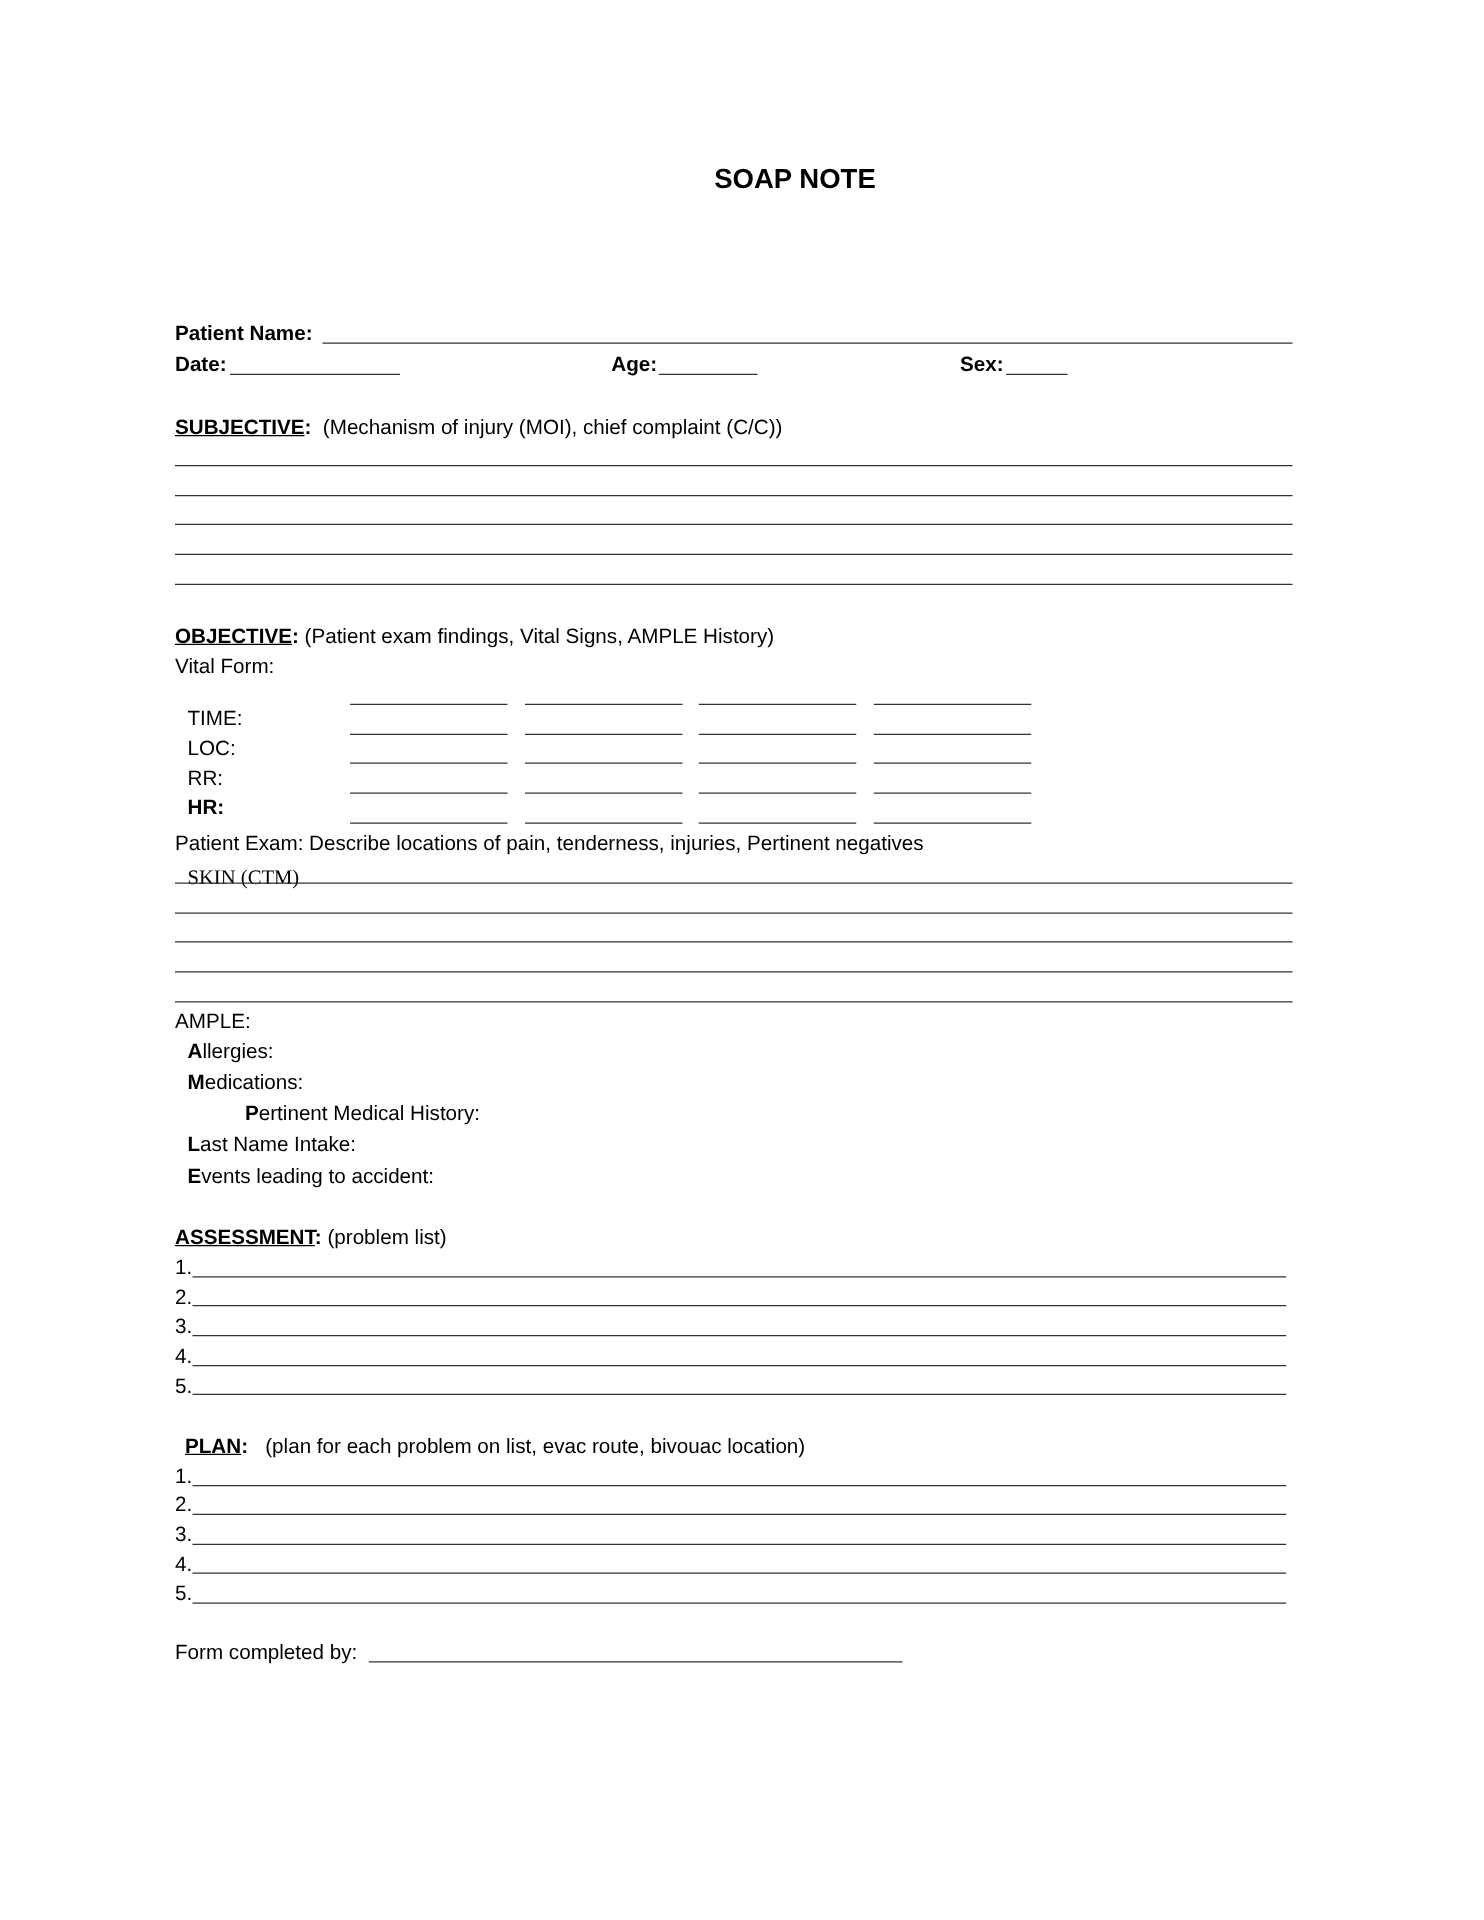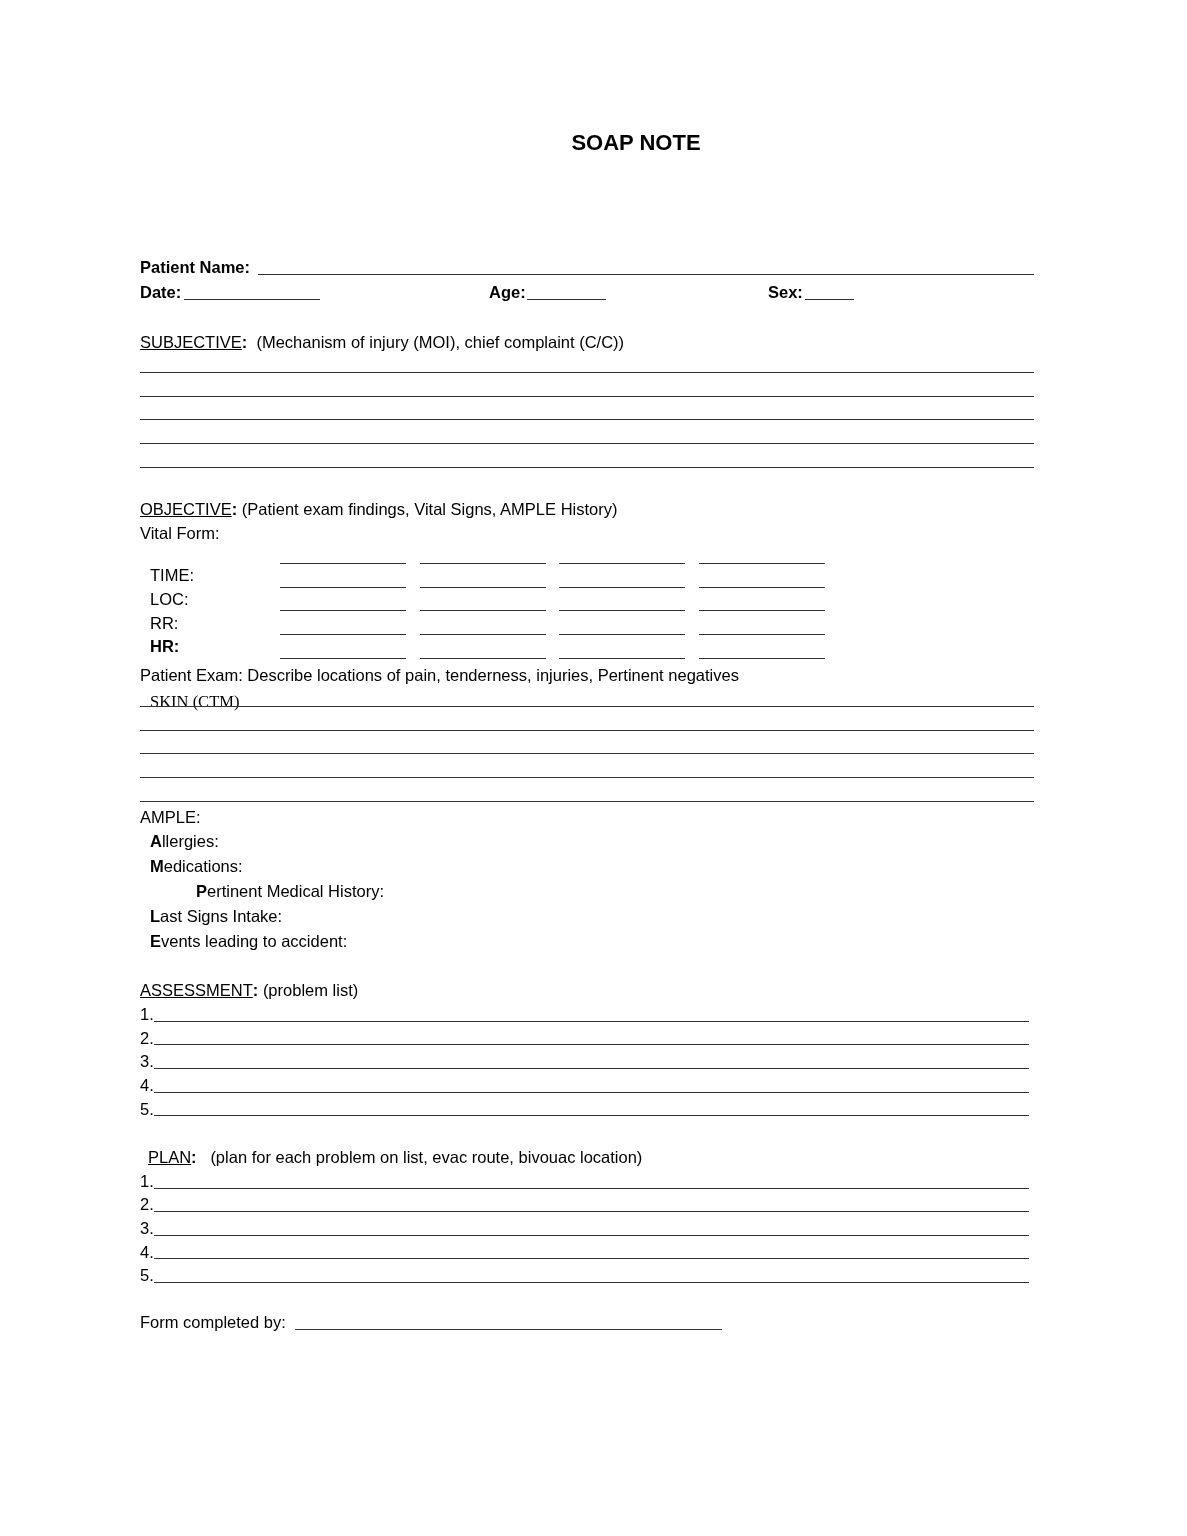--- a/index.html
+++ b/index.html
@@ -7,21 +7,21 @@
     width: 1187px; height: 1536px; position: relative; overflow: hidden;
     font-family: "Liberation Sans", sans-serif; color: #000;
   }
   .abs { position: absolute; }
   .title {
     left: 0; width: 1272px; top: 130px; text-align: center;
     font-size: 22px; font-weight: bold;
   }
   .txt { font-size: 16.5px; line-height: 20px; white-space: nowrap; }
   .bold { font-weight: bold; }
-  .hdr { font-weight: normal; text-decoration: underline; }
+  .hdr { font-weight: bold; text-decoration: underline; }
   .line { position: absolute; height: 0; border-top: 1.3px solid #333; }
   .vs-label { left: 150px; margin-top: 19px; }
 </style>
 </head>
 <body>
 
 <div>
 
   <div class="abs title">SOAP NOTE</div>
 
@@ -85,21 +85,21 @@
   <div class="line" style="left:140px; width:894px; top:706px;"></div>
   <div class="line" style="left:140px; width:894px; top:730px;"></div>
   <div class="line" style="left:140px; width:894px; top:753px;"></div>
   <div class="line" style="left:140px; width:894px; top:777px;"></div>
   <div class="line" style="left:140px; width:894px; top:801px;"></div>
 
   <div class="abs txt" style="left:140px; top:807px;">AMPLE:</div>
   <div class="abs txt" style="left:150px; top:831px;"><span class="bold">A</span><span>llergies:</span></div>
   <div class="abs txt" style="left:150px; top:856px;"><span class="bold">M</span><span>edications:</span></div>
   <div class="abs txt" style="left:150px; top:881px;margin-left:46px;"><span class="bold">P</span><span>ertinent Medical History:</span></div>
-  <div class="abs txt" style="left:150px; top:906px;"><span class="bold">L</span><span>ast Signs Intake:</span></div>
+  <div class="abs txt" style="left:150px; top:906px;"><span class="bold">L</span><span>ast Name Intake:</span></div>
   <div class="abs txt" style="left:150px; top:931px;"><span class="bold">E</span><span>vents leading to accident:</span></div>
 
   <div class="abs txt" style="left:140px; top:980px;">
     <span class="hdr">ASSESSMENT</span><span class="bold">:</span>&nbsp;<span>(problem list)</span>
   </div>
   <div class="abs txt" style="left:140px; top:1004px;">1.</div>
   <div class="line" style="left:154px; width:875px; top:1021px;"></div>
   <div class="abs txt" style="left:140px; top:1028px;">2.</div>
   <div class="line" style="left:154px; width:875px; top:1044px;"></div>
   <div class="abs txt" style="left:140px; top:1051px;">3.</div>

